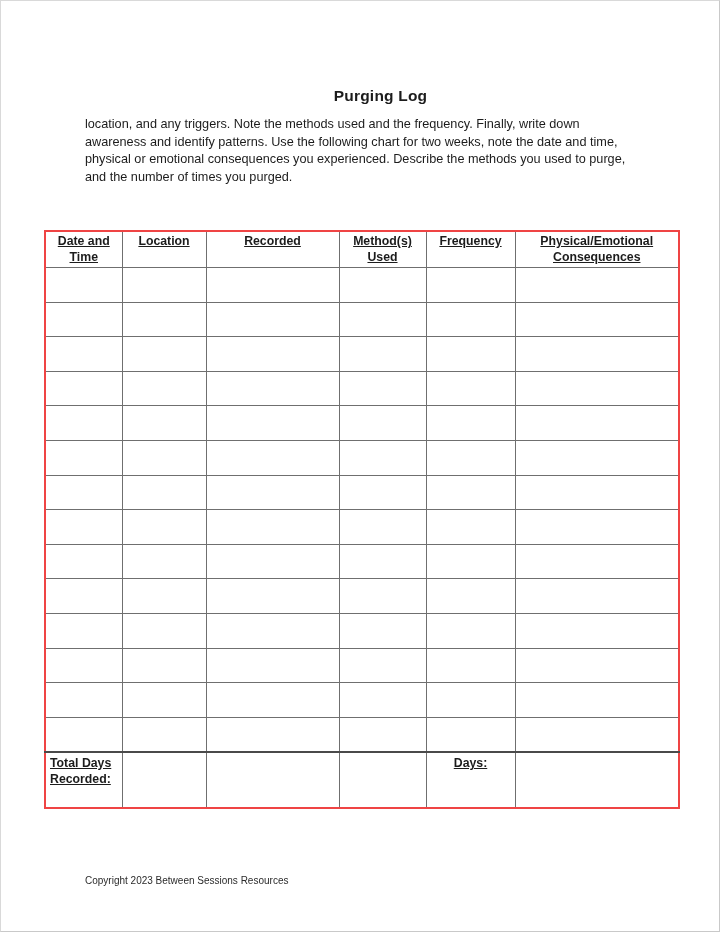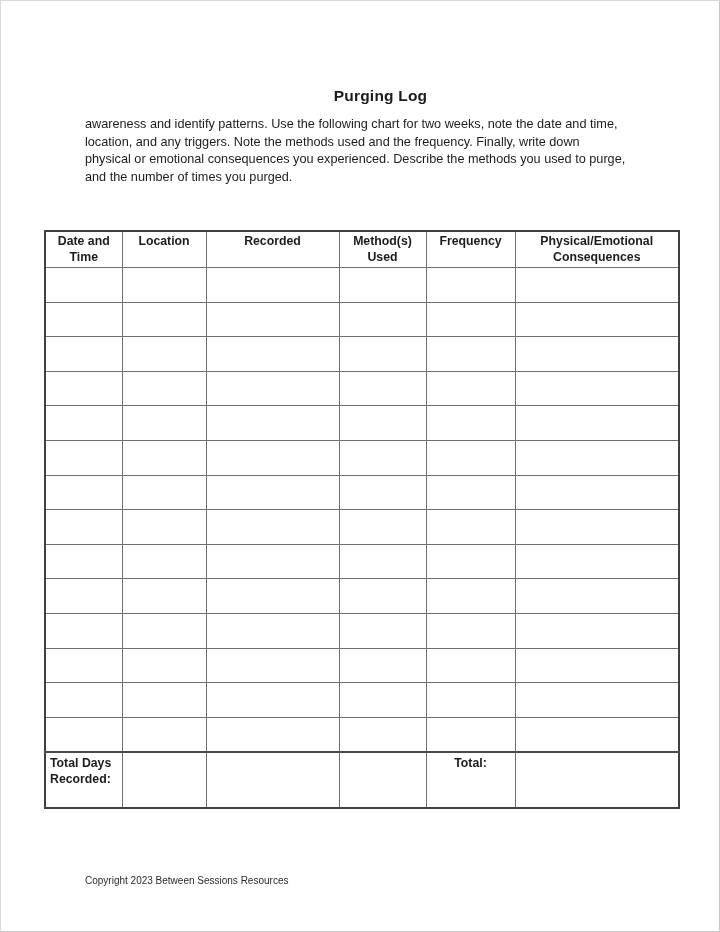--- a/index.html
+++ b/index.html
@@ -42,21 +42,22 @@
   .intro .line {
     white-space: nowrap;
   }
   table.log-table {
     position: absolute;
     left: 43px;
     top: 229px;
     width: 634px;
     table-layout: fixed;
     border-collapse: collapse;
-    border: 2px solid #404040;
+    border: 2px solid #ef4444;
+    text-decoration: underline;
   }
   table.log-table th,
   table.log-table td {
     border: 1px solid #6f6f6f;
     padding: 2px 4px;
     vertical-align: top;
     overflow: hidden;
   }
   table.log-table thead tr {
     height: 36px;
@@ -94,22 +95,22 @@
   }
 </style>
 </head>
 <body>
 
 <div class="page">
 
   <div class="doc-title">Purging Log</div>
 
   <div class="intro">
+    <div class="line">location, and any triggers. Note the methods used and the frequency. Finally, write down</div>
     <div class="line">awareness and identify patterns. Use the following chart for two weeks, note the date and time,</div>
-    <div class="line">location, and any triggers. Note the methods used and the frequency. Finally, write down</div>
     <div class="line">physical or emotional consequences you experienced. Describe the methods you used to purge,</div>
     <div class="line">and the number of times you purged.</div>
   </div>
 
   <table class="log-table">
     <colgroup>
         <col style="width: 77px;">
         <col style="width: 84px;">
         <col style="width: 133px;">
         <col style="width: 87px;">
@@ -240,21 +241,21 @@
           <td></td>
           <td></td>
         </tr>
       </tbody>
     <tfoot>
       <tr>
         <td class="total-days-cell">Total Days Recorded:</td>
         <td></td>
         <td></td>
         <td></td>
-        <td class="total-cell">Total:</td>
+        <td class="total-cell">Days:</td>
         <td></td>
       </tr>
     </tfoot>
   </table>
 
   <div class="copyright">Copyright 2023 Between Sessions Resources</div>
 
 </div>
 
 </body></html>

